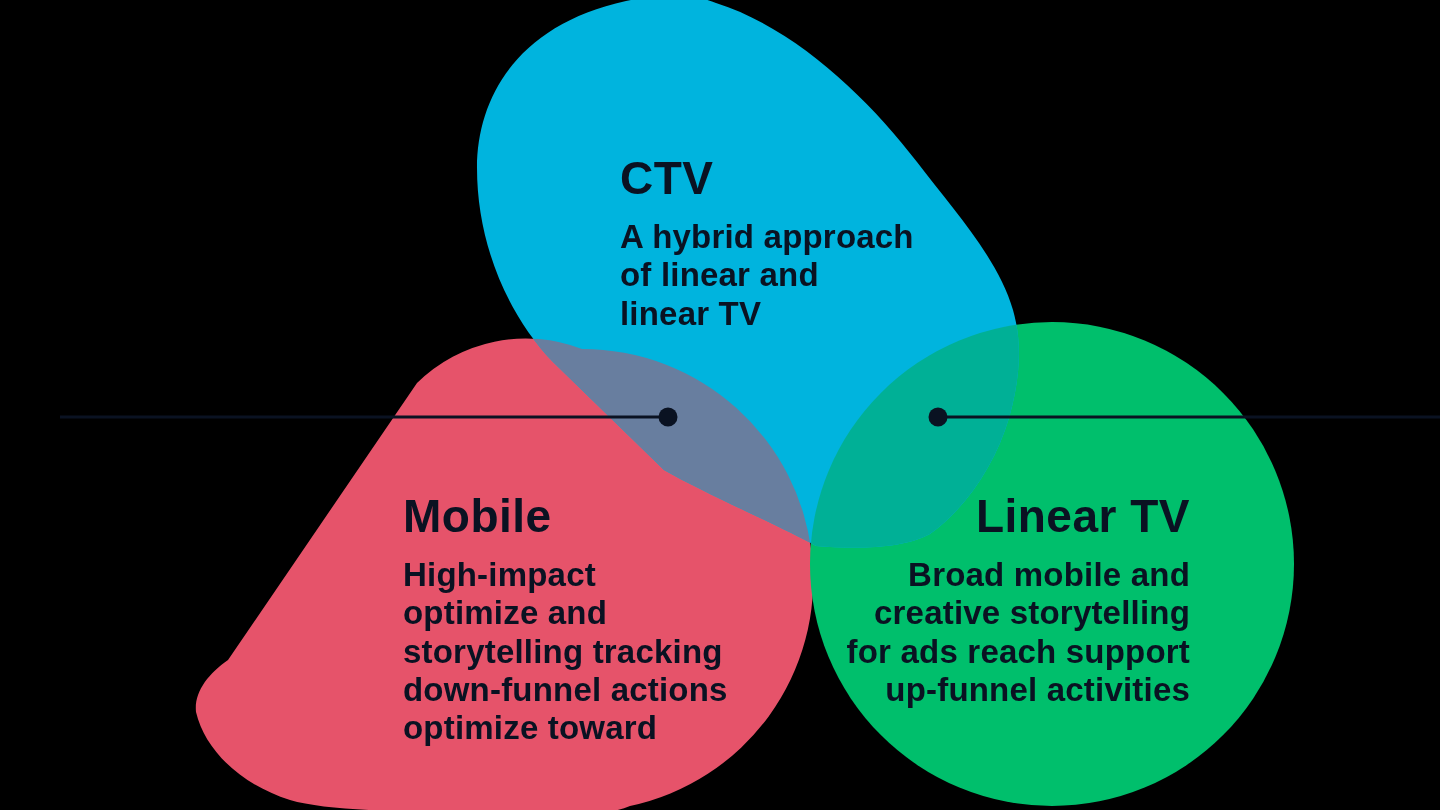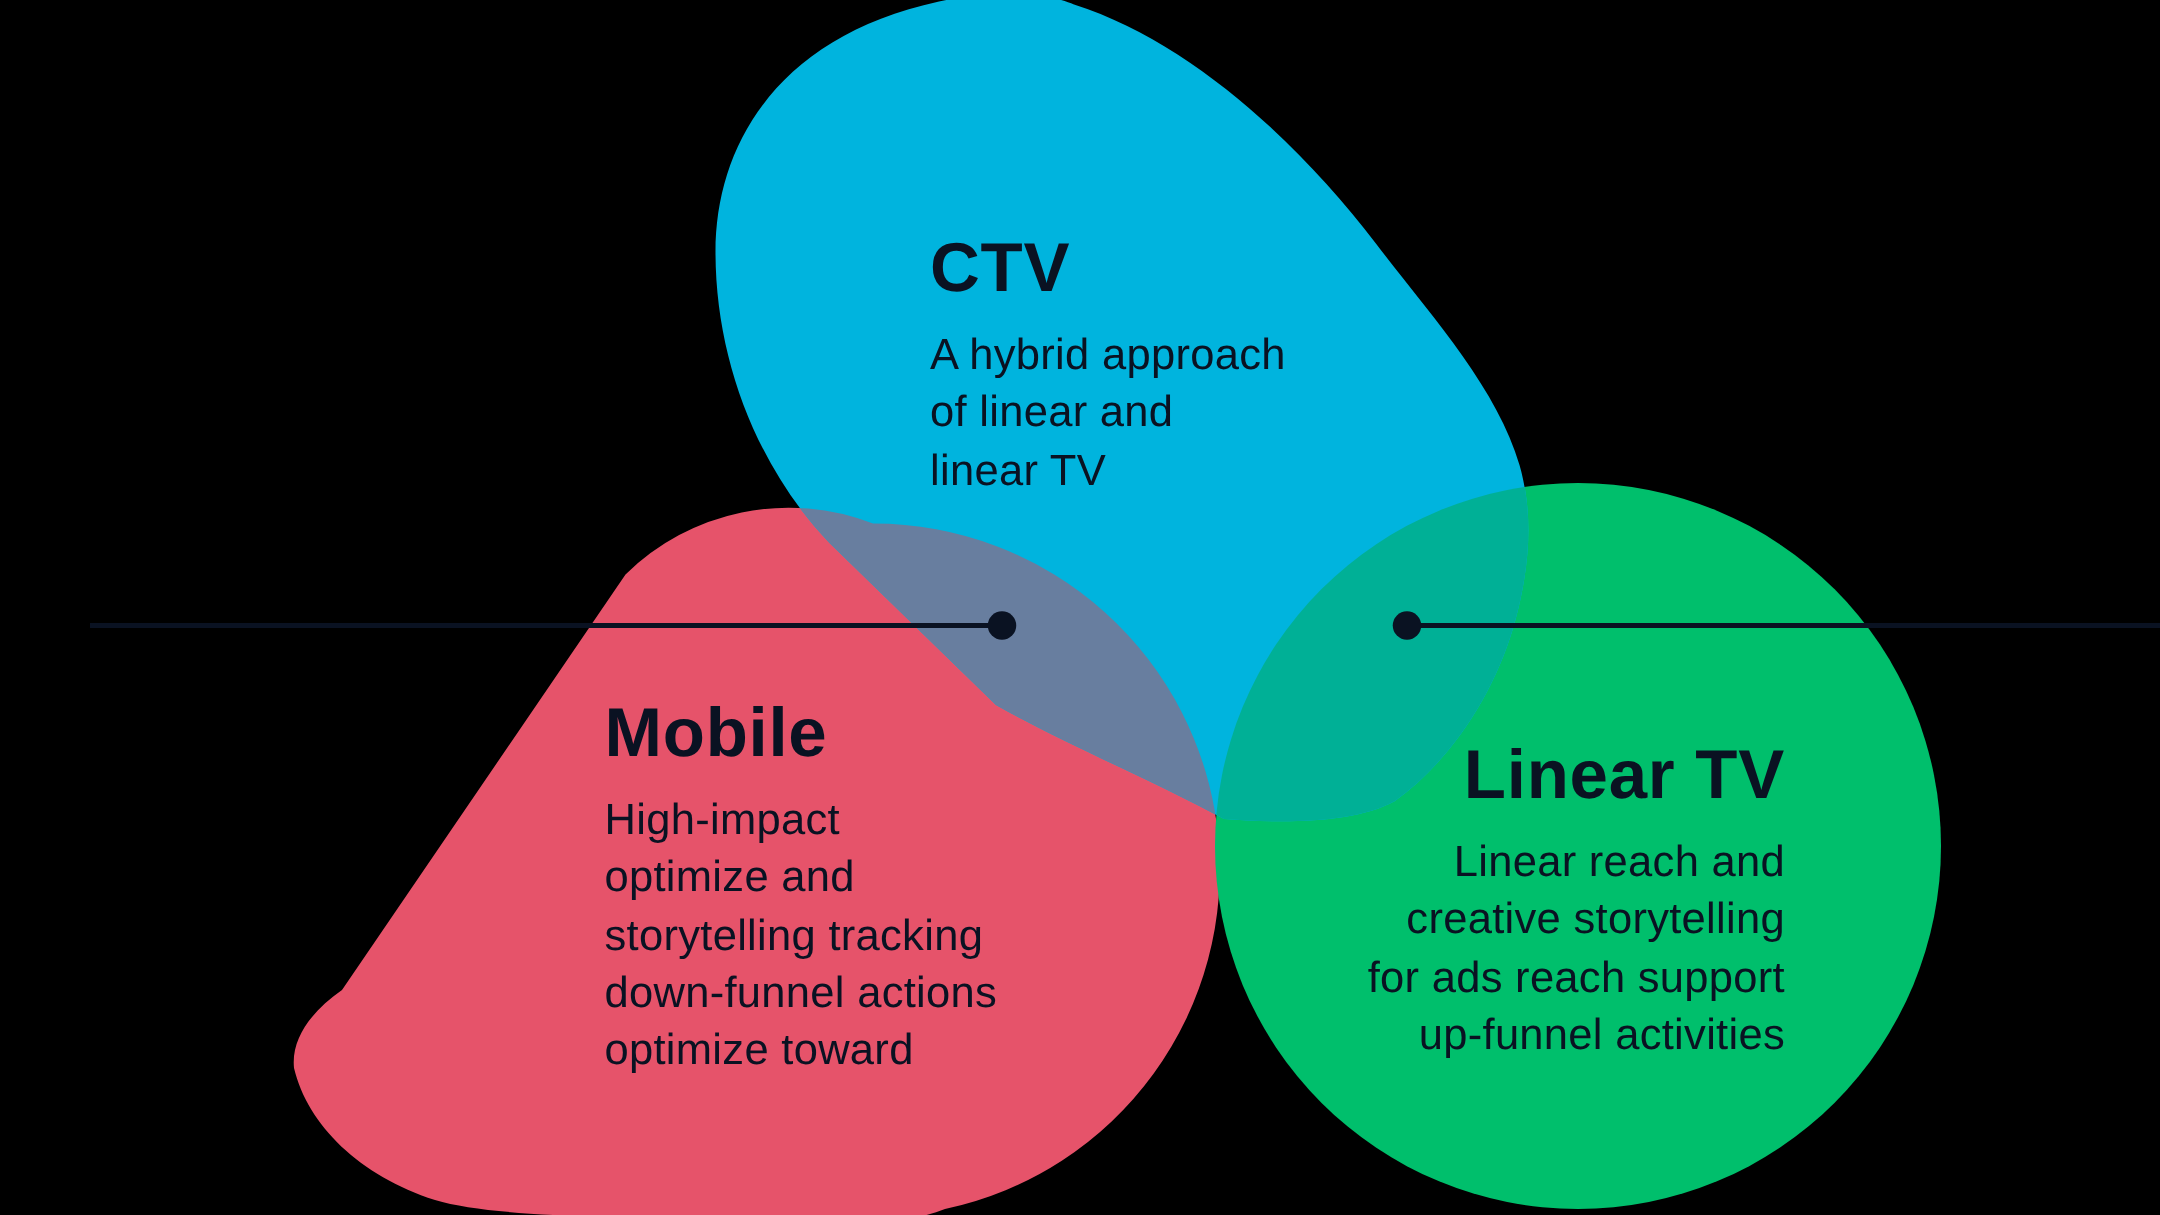--- a/index.html
+++ b/index.html
@@ -14,28 +14,28 @@
   #venn-svg { position: absolute; left: 0; top: 0; }
   .label { position: absolute; z-index: 5; }
   .label h2 {
     margin: 0 0 16px 0;
     font-size: 46px;
     line-height: 48px;
     font-weight: 700;
     letter-spacing: 0.5px;
   }
   .label .body-line {
-    font-size: 29px;
+    font-size: 33px;
     line-height: 38.3px;
-    font-weight: 400;
+    font-weight: 700;
     letter-spacing: 0.2px;
     white-space: nowrap;
   }
   #ctv-label    { left: 620px; top: 154px; }
-  #mobile-label { left: 403px; top: 464px; }
+  #mobile-label { left: 403px; top: 492px; }
   #linear-label { right: 250px; top: 492px; text-align: right; }
 </style>
 </head>
 <body style="background: rgb(0, 0, 0);">
 
 <div id="stage">
 
   <svg id="venn-svg" width="1440" height="810" viewBox="0 0 1440 810">
     <defs>
       <path id="shape-mobile" d="M 582,349
@@ -91,19 +91,19 @@
     <h2>Mobile</h2>
     <div class="body-line">High-impact</div>
     <div class="body-line">optimize and</div>
     <div class="body-line">storytelling tracking</div>
     <div class="body-line">down-funnel actions</div>
     <div class="body-line">optimize toward</div>
   </div>
 
   <div class="label" id="linear-label" style="color: rgb(10, 18, 34);">
     <h2>Linear TV</h2>
-    <div class="body-line">Linear reach and</div>
+    <div class="body-line">Broad mobile and</div>
     <div class="body-line">creative storytelling</div>
     <div class="body-line">for ads reach support</div>
     <div class="body-line">up-funnel activities</div>
   </div>
 
 </div>
 
 </body></html>

